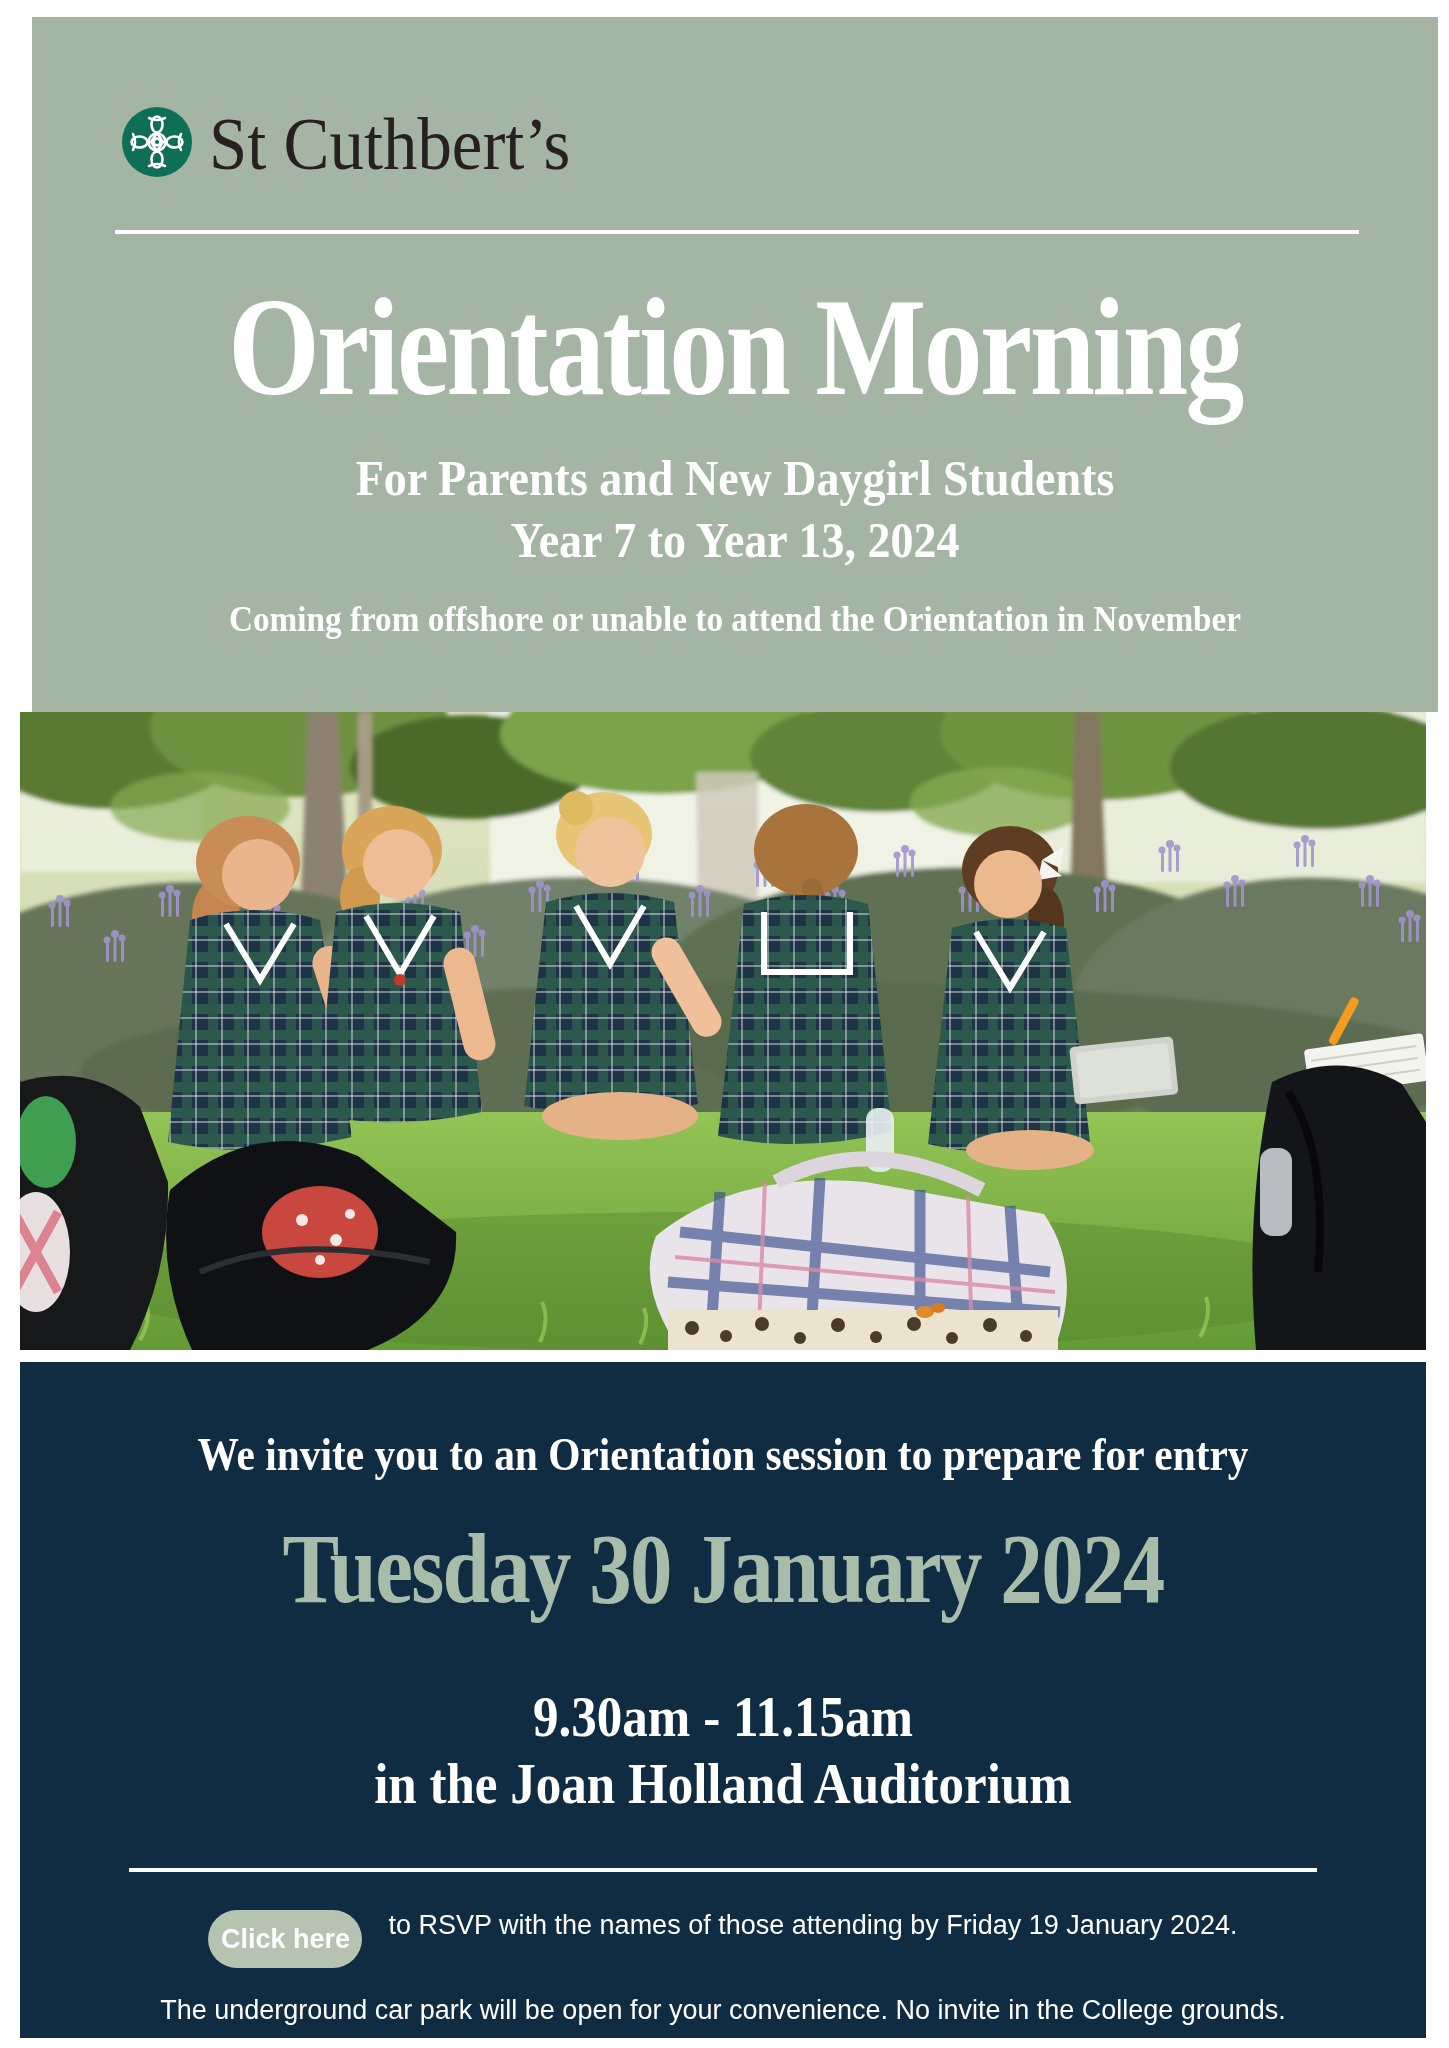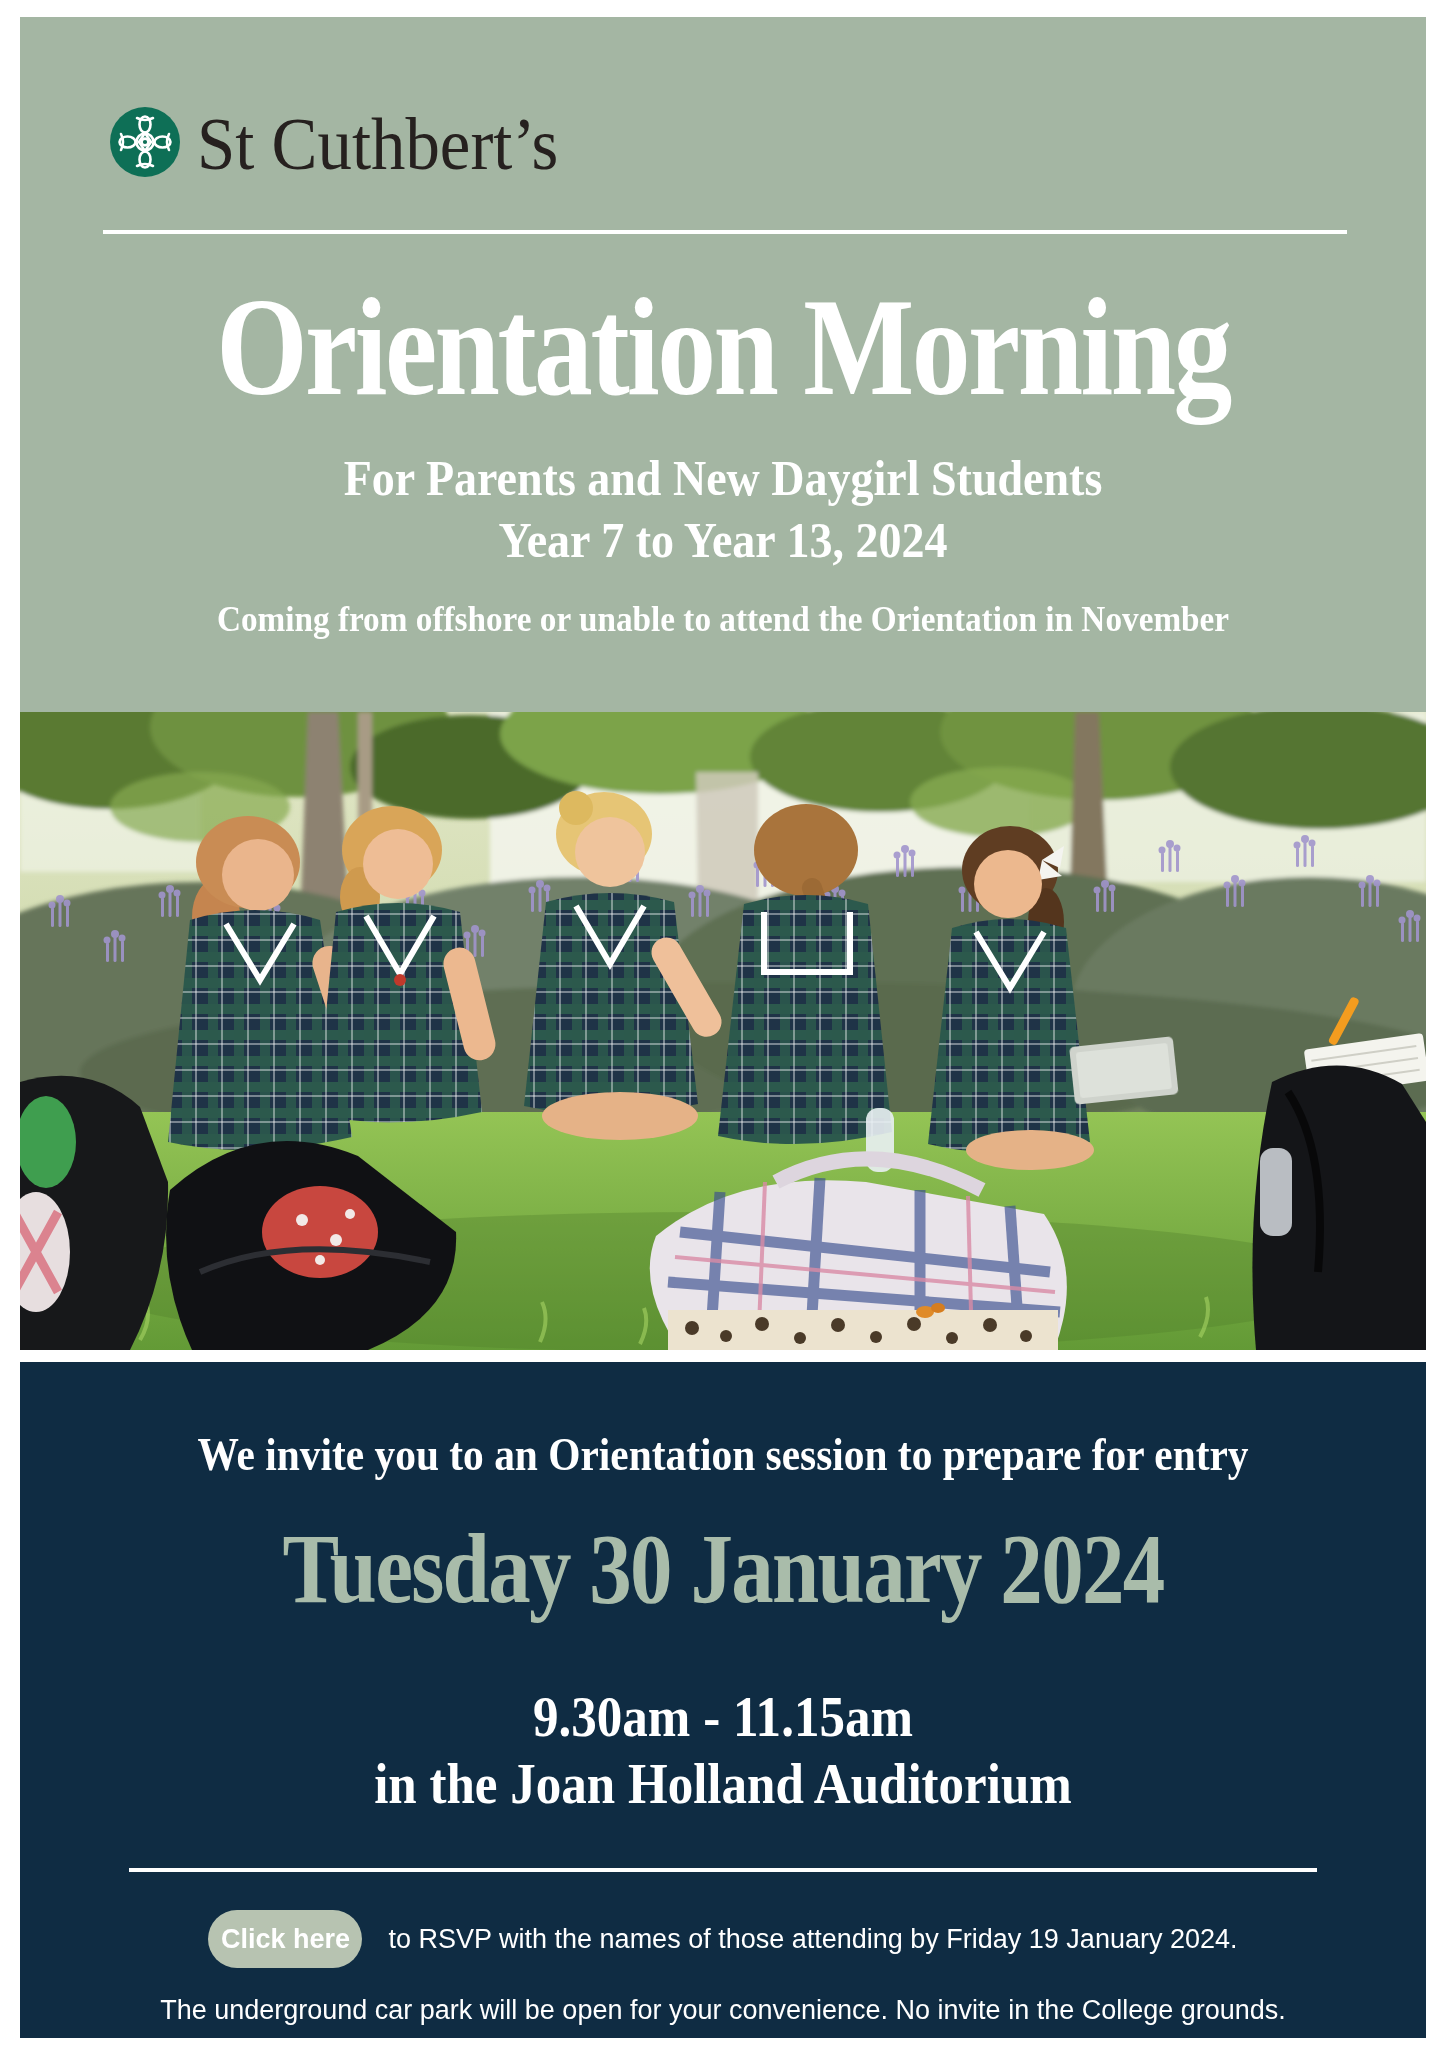--- a/index.html
+++ b/index.html
@@ -2,21 +2,21 @@
 <html><head>
 <meta charset="utf-8">
 <style>
   html,body{margin:0;padding:0;background:#ffffff;}
   .sheet{position:relative;width:1449px;height:2048px;background:#ffffff;overflow:hidden;
          font-family:"Liberation Serif","DejaVu Serif",serif;}
   .abs{position:absolute;}
   .center{left:0;width:100%;text-align:center;}
 
   
-  .header{left:20px;top:17px;width:1406px;height:695px;background:#a4b6a3;}
+  .header{left:32px;top:17px;width:1406px;height:695px;background:#a4b6a3;}
   .logo-badge{left:90px;top:90px;width:70px;height:70px;border-radius:50%;background:#0e6f56;
               display:flex;align-items:center;justify-content:center;}
   .logo-text{left:177px;top:84px;font-size:74px;line-height:86px;color:#26211f;
              transform:scaleX(.93);transform-origin:0 50%;white-space:nowrap;}
   .rule{background:#ffffff;height:4px;border:none;margin:0;}
   .rule-top{left:83px;top:213px;width:1244px;}
   .t-title{top:260px;font-size:140px;line-height:140px;font-weight:bold;color:#ffffff;
            letter-spacing:-3px;transform:scaleX(.84);white-space:nowrap;}
   .t-sub{top:430px;font-size:50px;line-height:62px;font-weight:bold;color:#ffffff;transform:scaleX(.92);}
   .t-note{top:581px;font-size:35px;line-height:44px;font-weight:bold;color:#ffffff;transform:scaleX(.95);}
@@ -25,21 +25,21 @@
   .photo{left:20px;top:712px;width:1406px;height:638px;background:#9ab36b;}
   .photo svg{display:block;}
 
   
   .details{left:20px;top:1350px;width:1406px;height:676px;background:#0f2c43;margin-top:12px;}
   .t-invite{top:65px;font-size:46px;line-height:56px;font-weight:bold;color:#ffffff;transform:scaleX(.9);}
   .t-date{top:155px;font-size:100px;line-height:104px;font-weight:bold;color:#a9bcaa;
           letter-spacing:-2px;transform:scaleX(.85);white-space:nowrap;}
   .t-timevenue{top:321px;font-size:58px;line-height:67px;font-weight:bold;color:#ffffff;transform:scaleX(.88);}
   .rule-bottom{left:109px;top:506px;width:1188px;}
-  .rsvp-row{top:548px;left:0;width:100%;display:flex;align-items:center;justify-content:center;gap:26px;
+  .rsvp-row{top:548px;left:0;width:100%;display:flex;align-items:flex-start;justify-content:center;gap:26px;
             font-family:"Liberation Sans","DejaVu Sans",sans-serif;}
   .rsvp-btn{width:154px;height:58px;border:none;border-radius:29px;background:#b7c3b1;color:#ffffff;
             font-family:"Liberation Sans","DejaVu Sans",sans-serif;font-size:27px;font-weight:bold;cursor:pointer;}
   .rsvp-text{color:#ffffff;font-size:27px;}
   .t-parking{top:633px;font-family:"Liberation Sans","DejaVu Sans",sans-serif;font-size:27px;color:#ffffff;}
 </style>
 </head>
 <body>
 
 <div class="sheet">

